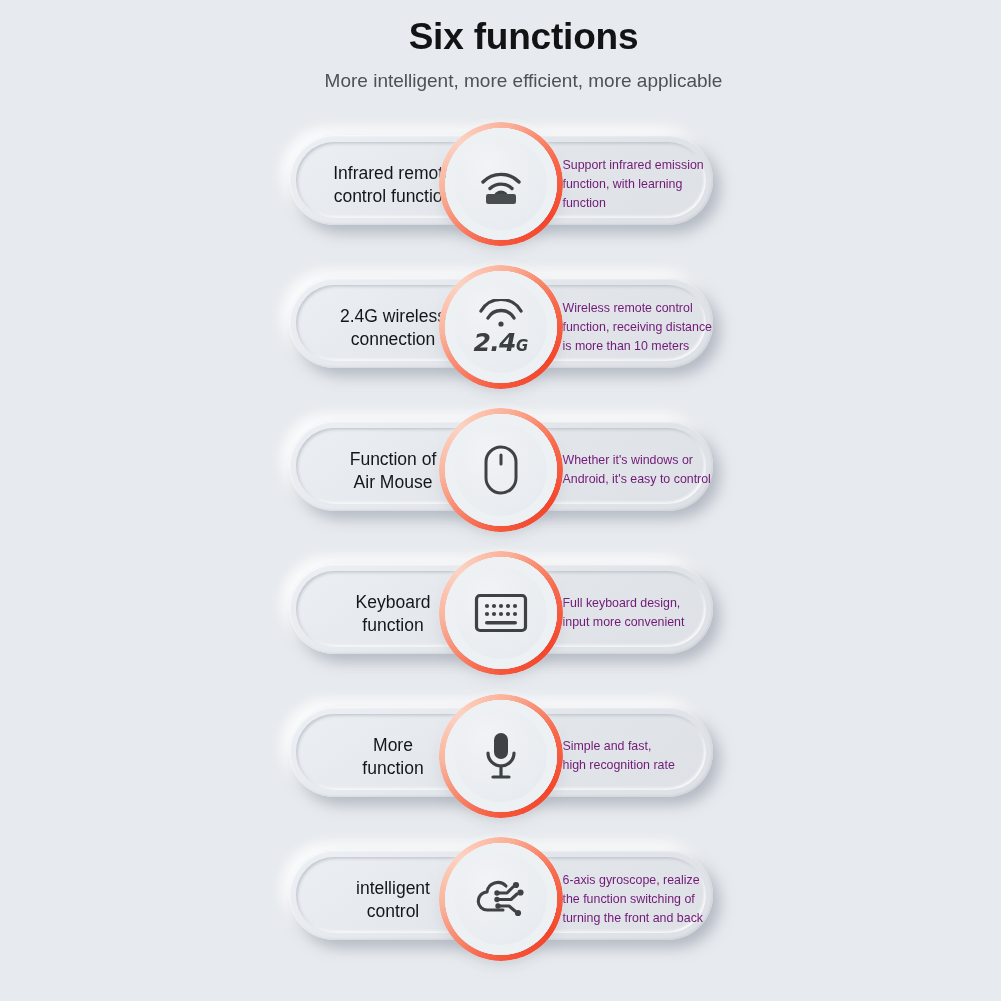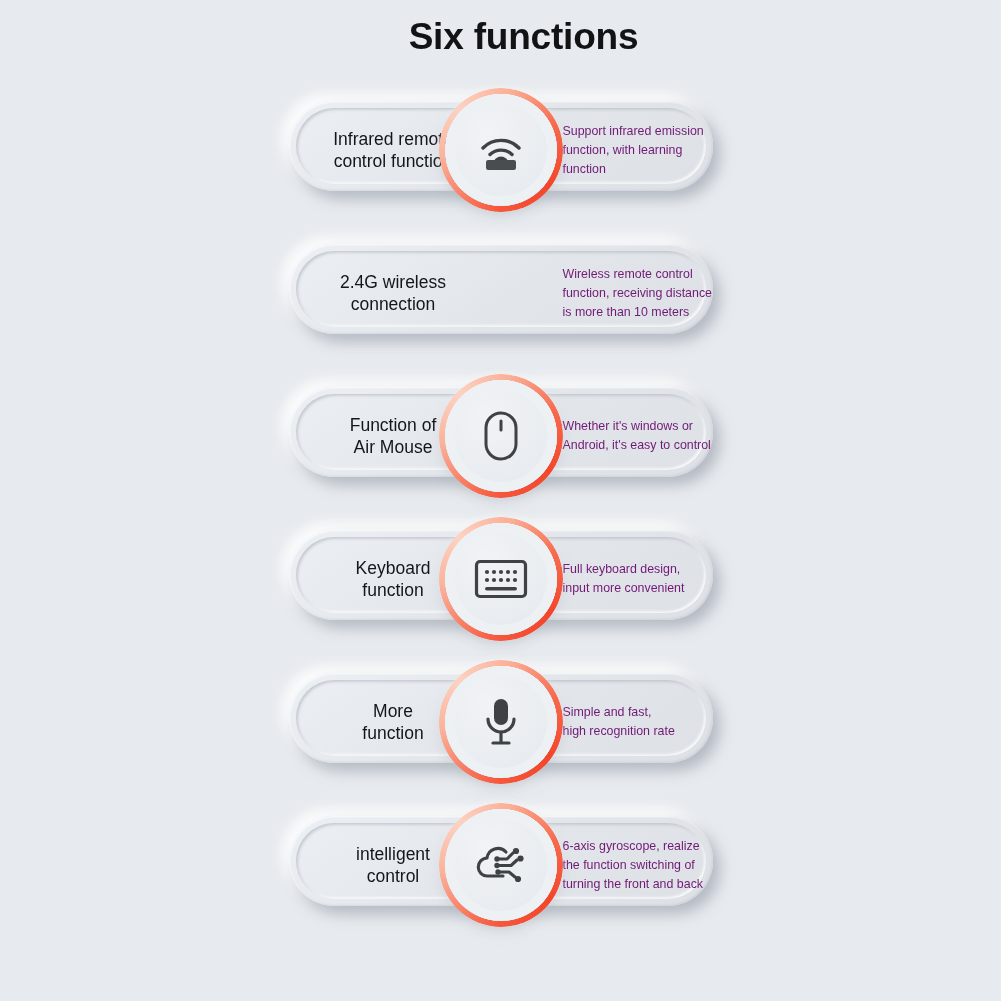--- a/index.html
+++ b/index.html
@@ -209,20 +209,22 @@
     letter-spacing: -0.6px;
     margin-top: 3px;
   }
   .g24-text .suffix { font-size: 15px; }
 </style>
 </head>
 <body>
 
 <div class="header">
   <div class="page-title">Six functions</div>
+  <div class="page-subtitle">More intelligent, more efficient,
+more applicable</div>
 </div>
 
 <div class="features">
 
   <div class="feature-row">
     <div class="pill"></div>
     <div class="feature-label">Infrared remote
 control function</div>
     <div class="feature-desc">Support infrared emission
 function, with learning
@@ -246,20 +248,41 @@
     </div>
   </div>
 
   <div class="feature-row">
     <div class="pill"></div>
     <div class="feature-label">2.4G wireless
 connection</div>
     <div class="feature-desc">Wireless remote control
 function, receiving distance
 is more than 10 meters</div>
+    <div class="medallion">
+      <div class="disc-glow"></div>
+      <div class="ring-outer"></div>
+      <div class="ring-inner"></div>
+      <div class="face">
+        <div class="icon-stack">
+          <span>
+            <svg width="50" height="28" viewBox="0 0 50 28">
+              <g fill="none" stroke="#3f4245" stroke-width="3.3" stroke-linecap="round">
+                <path d="M5 12 A23 23 0 0 1 45 12"></path>
+                <path d="M12 19 A15 15 0 0 1 38 19"></path>
+              </g>
+              <circle cx="25" cy="25" r="2.6" fill="#3f4245"></circle>
+            </svg>
+          </span>
+          <div class="g24-text">
+            <span>2.4</span><span class="suffix">G</span>
+          </div>
+        </div>
+      </div>
+    </div>
   </div>
 
   <div class="feature-row">
     <div class="pill"></div>
     <div class="feature-label">Function of
 Air Mouse</div>
     <div class="feature-desc">Whether it's windows or
 Android, it's easy to control</div>
     <div class="medallion">
       <div class="disc-glow"></div>

